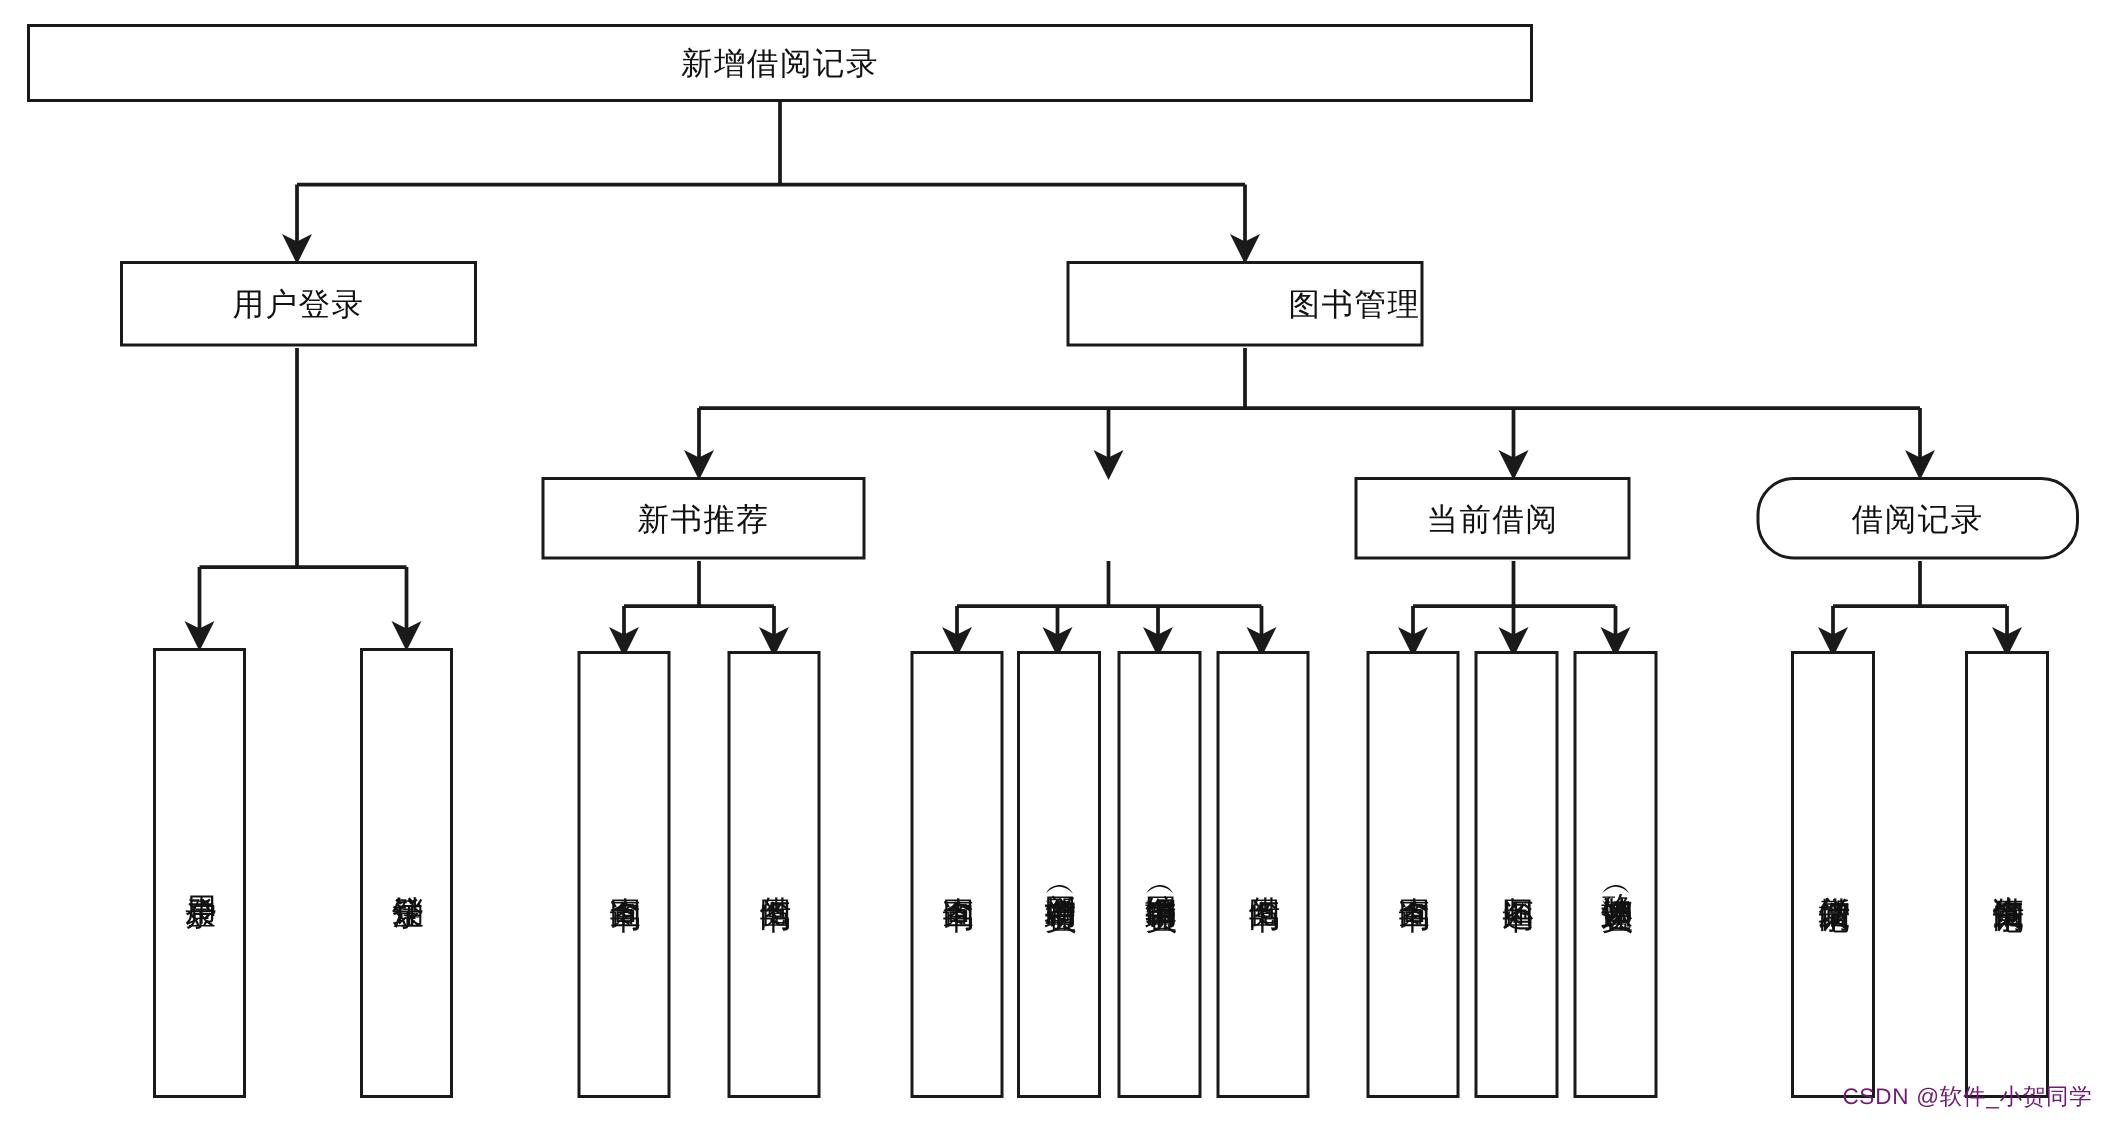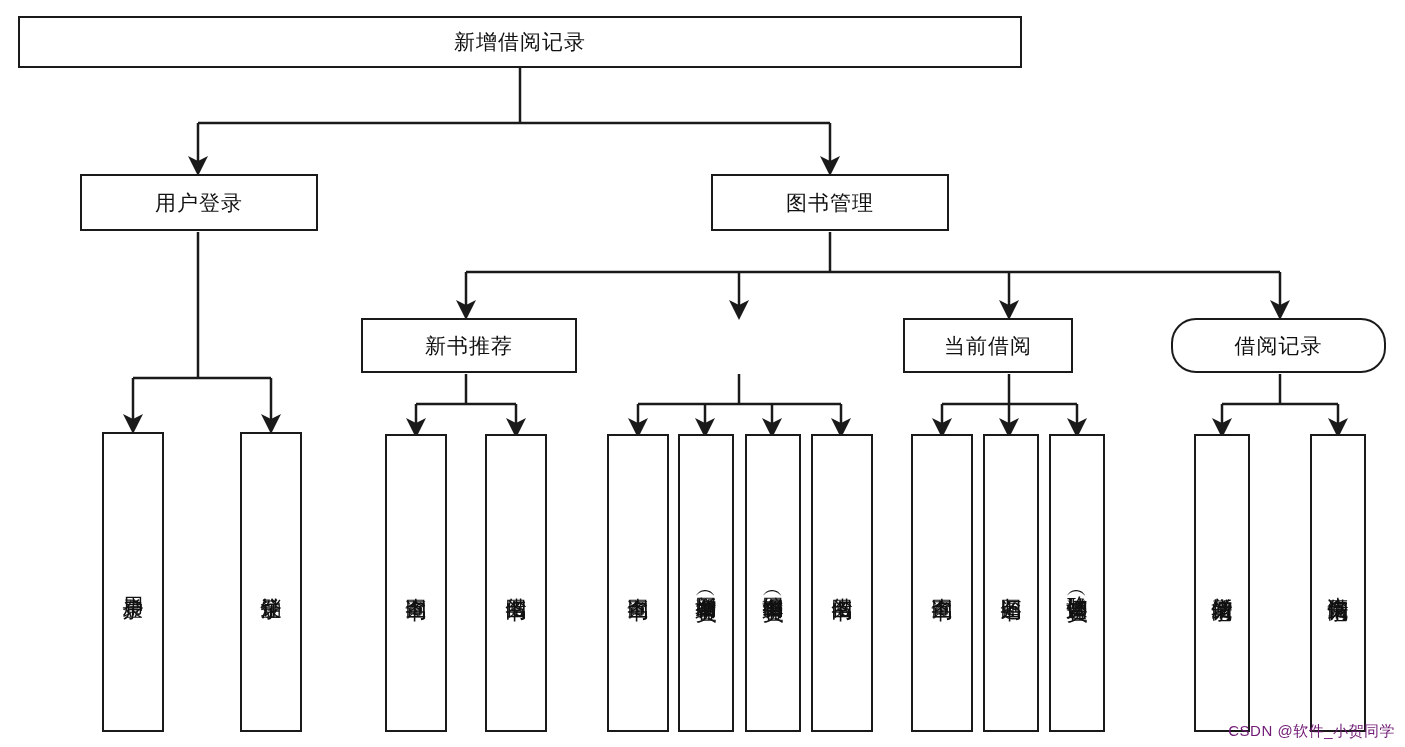--- a/index.html
+++ b/index.html
@@ -119,28 +119,28 @@
     </g>
   </svg>
 
   <div class="node h" style="left:18px; top:16px; width:1004px; height:52px;">
     <span>新增借阅记录</span>
   </div>
 
   <div class="node h" style="left:80px; top:174px; width:238px; height:57px;">
     <span>用户登录</span>
   </div>
-  <div class="node h" style="left:711px; top:174px; width:238px; height:57px;">
+  <div class="node h" style="left:711px; top:174px; width:238px; height:57px;justify-content:flex-end;">
     <span>图书管理</span>
   </div>
 
   <div class="node h" style="left:361px; top:318px; width:216px; height:55px;">
     <span>新书推荐</span>
   </div>
-  <div class="node h" style="left:903px; top:318px; width:170px; height:55px;">
+  <div class="node h" style="left:903px; top:318px; width:184px; height:55px;">
     <span>当前借阅</span>
   </div>
   <div class="node h" style="left:1171px; top:318px; width:215px; height:55px;border-radius:25px;">
     <span>借阅记录</span>
   </div>
 
   <div class="node v" style="left:102px; top:432px; width:62px; height:300px;">
     <span>用户登录</span>
   </div>
   <div class="node v" style="left:240px; top:432px; width:62px; height:300px;">

